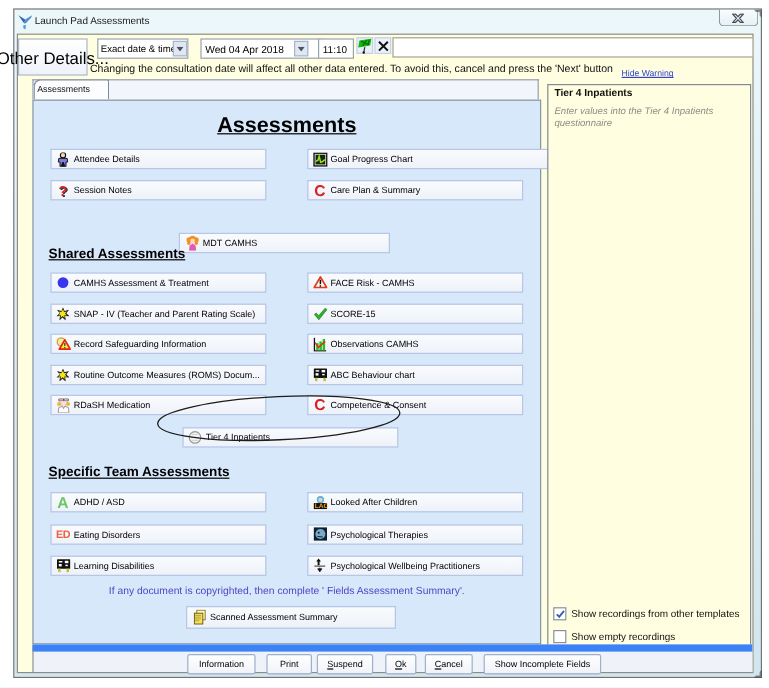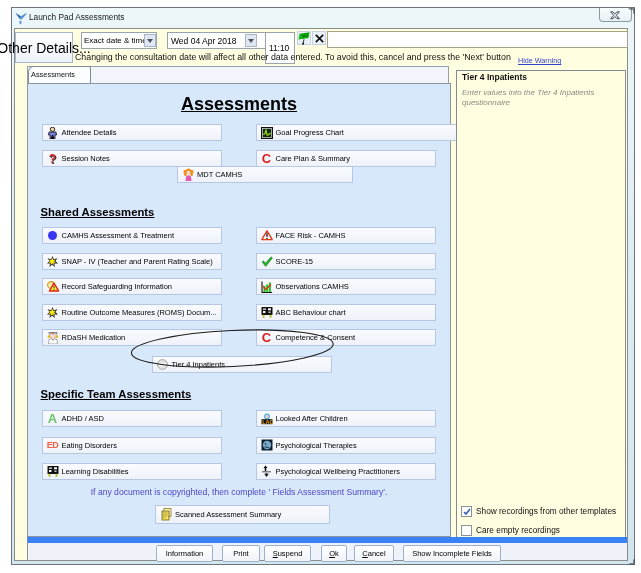--- a/index.html
+++ b/index.html
@@ -42,21 +42,21 @@
       <svg class="abs" style="left:65px;top:6px" width="6" height="4" viewBox="0 0 6 4">
           <path d="M0 0 L6 0 L3 4 Z" fill="#4a5560"></path>
         </svg>
     </div>
     <div class="fld" style="left:152px;top:3px;width:103px;height:17px;font-size:8.5px;">Wed 04 Apr 2018
       <span class="abs" style="left:77px;top:1px;width:12px;height:13px;background:#dfe7f2;border:1px solid #aab6c6;"></span>
       <svg class="abs" style="left:80px;top:6px" width="6" height="4" viewBox="0 0 6 4">
           <path d="M0 0 L6 0 L3 4 Z" fill="#4a5560"></path>
         </svg>
     </div>
-    <div class="fld" style="left:250px;top:3px;width:30px;height:32px;">11:10</div>
+    <div class="fld" style="left:250px;top:3px;width:30px;height:17px;">11:10</div>
 
     <div class="abs" style="left:282px;top:2px;width:14px;height:14px;background:#e7eff9;border:1px solid #c3d2e6;">
       <svg class="abs" style="left:0px;top:0px" width="13" height="13" viewBox="0 0 13 13">
         <path d="M1.5 1.8 L11.5 0.3 L10.5 6 L0.5 7.5 Z" fill="#11b811"></path>
         <path d="M3 2.4 L8.6 5 M7.6 1.2 L4.4 6.2 M9.8 1 L8.8 5.4" stroke="#056b05" stroke-width="1"></path>
         <path d="M6 7.2 L5.2 11.2" stroke="#333" stroke-width="1" fill="none"></path>
         <circle cx="5.1" cy="11.7" r="1" fill="#111"></circle>
       </svg>
     </div>
     <div class="abs" style="left:297px;top:2px;width:14px;height:14px;background:#eaf1f9;border:1px solid #c3d2e6;">
@@ -89,21 +89,21 @@
               <rect x="1.6" y="1.6" width="8.8" height="8.8" fill="#0d2c0d" stroke="#e8e8e8" stroke-width="0.7"></rect>
               <path d="M2.3 7.5 L4 6.5 L5 3.2 L6.2 8.3 L7.5 7.8 L9.7 6" stroke="#a6dc1a" stroke-width="1.2" fill="none"></path>
             </svg>
       </span>Goal Progress Chart</div>
       <div class="pbtn" style="left:13.5px;top:66px;width:180px;"><span class="ic">
             <span style="font-size:12px;font-weight:bold;color:#d81f1f;text-shadow:1px 1px 0 #333;line-height:10px;">?</span>
           </span>Session Notes</div>
       <div class="pbtn" style="left:227.5px;top:66px;width:180px;"><span class="ic">
             <span style="font-size:13px;font-weight:900;color:#da1d1d;line-height:11px;">C</span>
           </span>Care Plan &amp; Summary</div>
-      <div class="pbtn" style="left:121px;top:82px;width:176px;margin-left:28px;"><span class="ic">
+      <div class="pbtn" style="left:121px;top:110px;width:176px;"><span class="ic">
         <svg width="11" height="13" viewBox="0 0 11 13">
               <circle cx="2.6" cy="4" r="2.2" fill="#f09122"></circle>
               <circle cx="8.4" cy="4" r="2.2" fill="#f09122"></circle>
               <circle cx="5.5" cy="3" r="2.6" fill="#f09122"></circle>
               <circle cx="5.5" cy="4.6" r="1.9" fill="#fcd7c8"></circle>
               <path d="M2.5 13 L3 8.5 L5.5 7 L8 8.5 L8.5 13 Z" fill="#e258b2"></path>
               <circle cx="2.4" cy="6.7" r="1.4" fill="#f09122"></circle>
               <circle cx="8.6" cy="6.7" r="1.4" fill="#f09122"></circle>
             </svg>
       </span>MDT CAMHS</div>
@@ -242,21 +242,21 @@
     <div class="abs" style="left:441px;top:41px;width:170px;height:469px;background:#fffee1;border:1px solid #828b92;">
       <div class="abs" style="left:5px;top:1px;font-size:8.5px;font-weight:bold;color:#111;">Tier 4 Inpatients</div>
       <div class="abs" style="left:5px;top:17px;width:158px;font-size:8px;font-style:italic;color:#8c8c84;line-height:10px;">Enter values into the Tier 4 Inpatients questionnaire</div>
       <div class="ck" style="left:4px;top:435px;">
         <svg class="abs" style="left:1px;top:1px" width="8" height="8" viewBox="0 0 8 8">
             <path d="M1 4 L3 6 L7 1" stroke="#3a5eb8" stroke-width="1.6" fill="none"></path>
           </svg>
       </div>
       <div class="abs" style="left:19px;top:435px;font-size:8.3px;color:#111;">Show recordings from other templates</div>
       <div class="ck" style="left:4px;top:454px;"></div>
-      <div class="abs" style="left:19px;top:454px;font-size:8.3px;color:#111;">Care empty recordings</div>
+      <div class="abs" style="left:19px;top:454px;font-size:8.3px;color:#111;">Show empty recordings</div>
     </div>
 
     <div class="abs" style="left:12px;top:508px;width:600px;height:23px;background:#f0f2f9;border-top:6px solid #3b82f6;border-left:1px solid #8f9191;">
       <div class="bbtn" style="left:128px;top:2px;width:57px;">Information</div>
       <div class="bbtn" style="left:194px;top:2px;width:38px;">Print</div>
       <div class="bbtn" style="left:236px;top:2px;width:47px;"><span style="text-decoration:underline;">S</span>uspend</div>
       <div class="bbtn" style="left:293px;top:2px;width:26px;"><span style="text-decoration:underline;">O</span>k</div>
       <div class="bbtn" style="left:326px;top:2px;width:40px;"><span style="text-decoration:underline;">C</span>ancel</div>
       <div class="bbtn" style="left:375px;top:2px;width:98px;">Show Incomplete Fields</div>
     </div>

